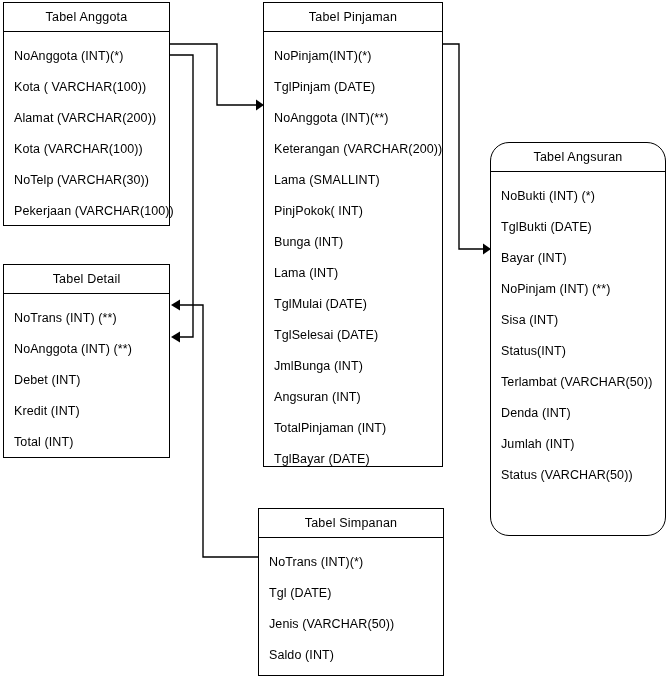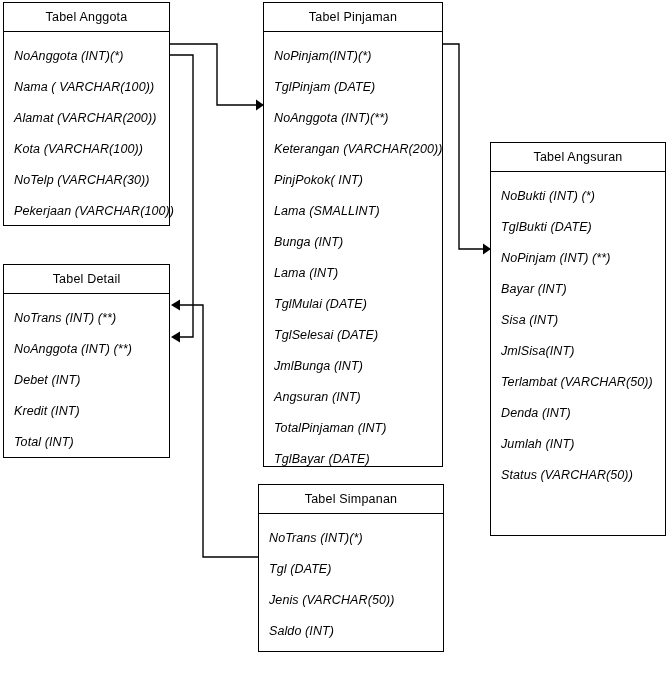--- a/index.html
+++ b/index.html
@@ -35,37 +35,36 @@
     line-height: 29px;
     text-align: center;
     font-size: 12.5px;
     border-bottom: 1px solid #000000;
     white-space: nowrap;
     letter-spacing: 0.2px;
   }
   .entity-fields {
     box-sizing: border-box;
     padding: 9px 0 10px 0;
-    font-style: italic;
   }
   .field {
     box-sizing: border-box;
     height: 31px;
     line-height: 31px;
     padding-left: 10px;
     font-size: 12.5px;
     white-space: nowrap;
     letter-spacing: 0.1px;
   }
   
   #entity-anggota  { left: 3px;   top: 2px;   width: 167px; height: 224px; }
   #entity-pinjaman { left: 263px; top: 2px;   width: 180px; height: 465px; }
-  #entity-angsuran { left: 490px; top: 142px; width: 176px; height: 394px; }
+  #entity-angsuran { left: 490px; top: 142px; width: 176px; height: 394px; border-radius: 19px; }
   #entity-detail   { left: 3px;   top: 264px; width: 167px; height: 194px; }
-  #entity-simpanan { left: 258px; top: 484px; width: 186px; height: 168px; }
+  #entity-simpanan { left: 258px; top: 508px; width: 186px; height: 168px; }
 
   #connectors {
     position: absolute;
     left: 0;
     top: 0;
     width: 668px;
     height: 682px;
     z-index: 1;
     overflow: visible;
   }
@@ -104,57 +103,57 @@
     <g>
       <path d="M 443 44 L 459 44 L 459 249 L 483 249"></path>
       <polygon points="483,243.5 491,249 483,254.5"></polygon>
     </g>
   </svg>
 
   <div class="entity" id="entity-anggota">
     <div class="entity-title">Tabel Anggota</div>
     <div class="entity-fields">
       <div class="field">NoAnggota (INT)(*)</div>
-      <div class="field">Nama ( VARCHAR(100))</div>
+      <div class="field">Kota ( VARCHAR(100))</div>
       <div class="field">Alamat (VARCHAR(200))</div>
       <div class="field">Kota (VARCHAR(100))</div>
       <div class="field">NoTelp (VARCHAR(30))</div>
       <div class="field">Pekerjaan (VARCHAR(100))</div>
     </div>
   </div>
 
   <div class="entity" id="entity-pinjaman">
     <div class="entity-title">Tabel Pinjaman</div>
     <div class="entity-fields">
       <div class="field">NoPinjam(INT)(*)</div>
       <div class="field">TglPinjam (DATE)</div>
       <div class="field">NoAnggota (INT)(**)</div>
       <div class="field">Keterangan (VARCHAR(200))</div>
+      <div class="field">Lama (SMALLINT)</div>
       <div class="field">PinjPokok( INT)</div>
-      <div class="field">Lama (SMALLINT)</div>
       <div class="field">Bunga (INT)</div>
       <div class="field">Lama (INT)</div>
       <div class="field">TglMulai (DATE)</div>
       <div class="field">TglSelesai (DATE)</div>
       <div class="field">JmlBunga (INT)</div>
       <div class="field">Angsuran (INT)</div>
       <div class="field">TotalPinjaman (INT)</div>
       <div class="field">TglBayar (DATE)</div>
     </div>
   </div>
 
   <div class="entity" id="entity-angsuran">
     <div class="entity-title">Tabel Angsuran</div>
     <div class="entity-fields">
       <div class="field">NoBukti (INT) (*)</div>
       <div class="field">TglBukti (DATE)</div>
+      <div class="field">Bayar (INT)</div>
       <div class="field">NoPinjam (INT) (**)</div>
-      <div class="field">Bayar (INT)</div>
       <div class="field">Sisa (INT)</div>
-      <div class="field">JmlSisa(INT)</div>
+      <div class="field">Status(INT)</div>
       <div class="field">Terlambat (VARCHAR(50))</div>
       <div class="field">Denda (INT)</div>
       <div class="field">Jumlah (INT)</div>
       <div class="field">Status (VARCHAR(50))</div>
     </div>
   </div>
 
   <div class="entity" id="entity-detail">
     <div class="entity-title">Tabel Detail</div>
     <div class="entity-fields">

